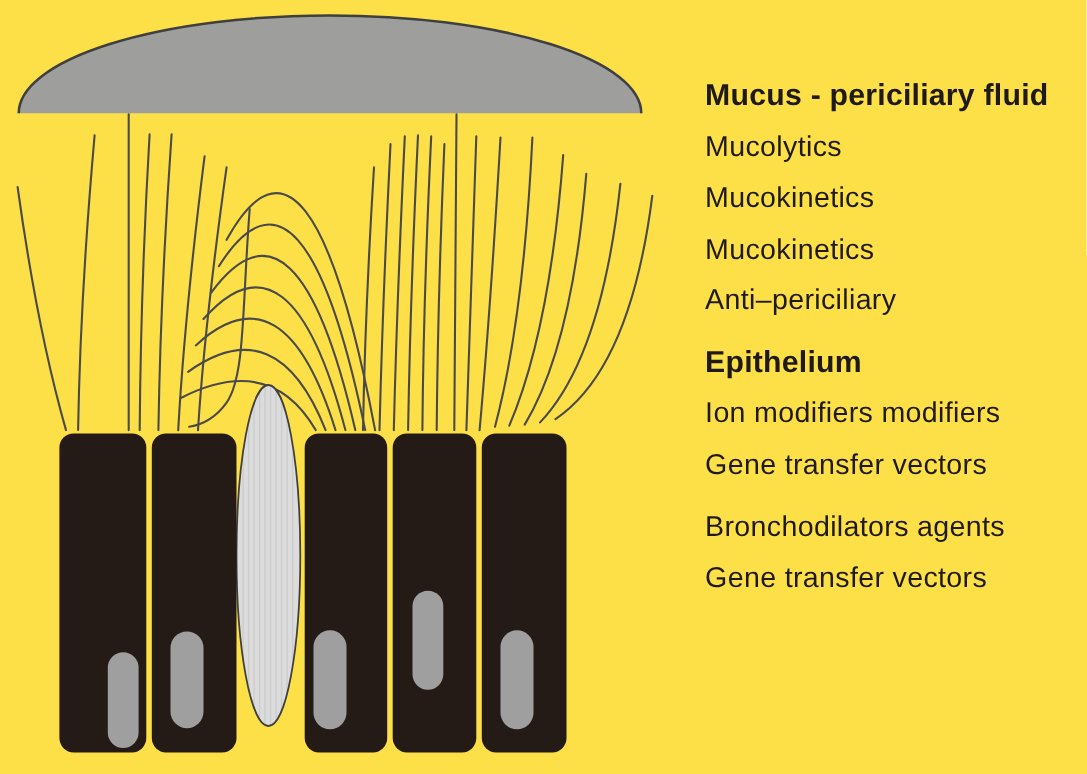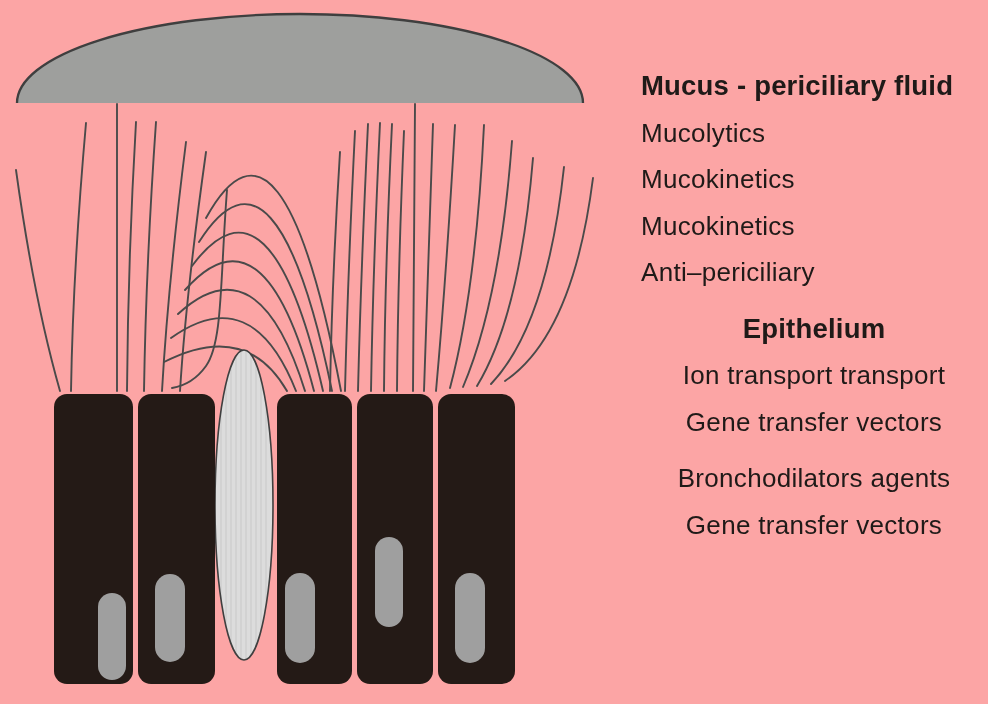--- a/index.html
+++ b/index.html
@@ -1,37 +1,37 @@
 <!DOCTYPE html>
 <html><head>
 <meta charset="utf-8">
 <style>
   html,body{margin:0;padding:0;background:#ffffff;}
   #stage{
     position:relative;
     width:988px;height:704px;
-    background:#fca5a5;
+    background:#fde047;
     font-family:"Liberation Sans", sans-serif;
     overflow:hidden;
   }
   #diagram{position:absolute;left:0;top:0;}
   .cilium{fill:none;stroke-width:1.9;stroke-linecap:round;}
   #legend{
     position:absolute;left:641px;top:63px;width:346px;
     color:#1f1a18;
   }
   .legend-line{
     height:46.5px;line-height:46.5px;
     font-size:26px;letter-spacing:.3px;
     white-space:nowrap;
   }
   .legend-heading{
     font-weight:bold;font-size:27.5px;letter-spacing:.2px;
   }
-  .legend-group + .legend-group{margin-top:10px;text-align:center;}
+  .legend-group + .legend-group{margin-top:10px;}
 </style>
 </head>
 <body>
 
 <div id="stage">
 
   <svg id="diagram" width="620" height="704" viewBox="0 0 620 704">
 
     <path d="M17,103 A283,89 0 0 1 583,103 Z" stroke="none" fill="#9e9f9d"></path>
     <path d="M17,103 A283,89 0 0 1 583,103" fill="none" stroke-width="2.3" stroke="#3f3f3f"></path>
@@ -114,21 +114,21 @@
     <div class="legend-group">
       <div class="legend-line legend-heading">Mucus - periciliary fluid</div>
       <div class="legend-line">Mucolytics</div>
       <div class="legend-line">Mucokinetics</div>
       <div class="legend-line">Mucokinetics</div>
       <div class="legend-line">Anti–periciliary</div>
     </div>
 
     <div class="legend-group">
       <div class="legend-line legend-heading">Epithelium</div>
-      <div class="legend-line">Ion transport transport</div>
+      <div class="legend-line">Ion modifiers modifiers</div>
       <div class="legend-line">Gene transfer vectors</div>
     </div>
 
     <div class="legend-group">
       <div class="legend-line">Bronchodilators agents</div>
       <div class="legend-line">Gene transfer vectors</div>
     </div>
 
   </div>
 </div>

